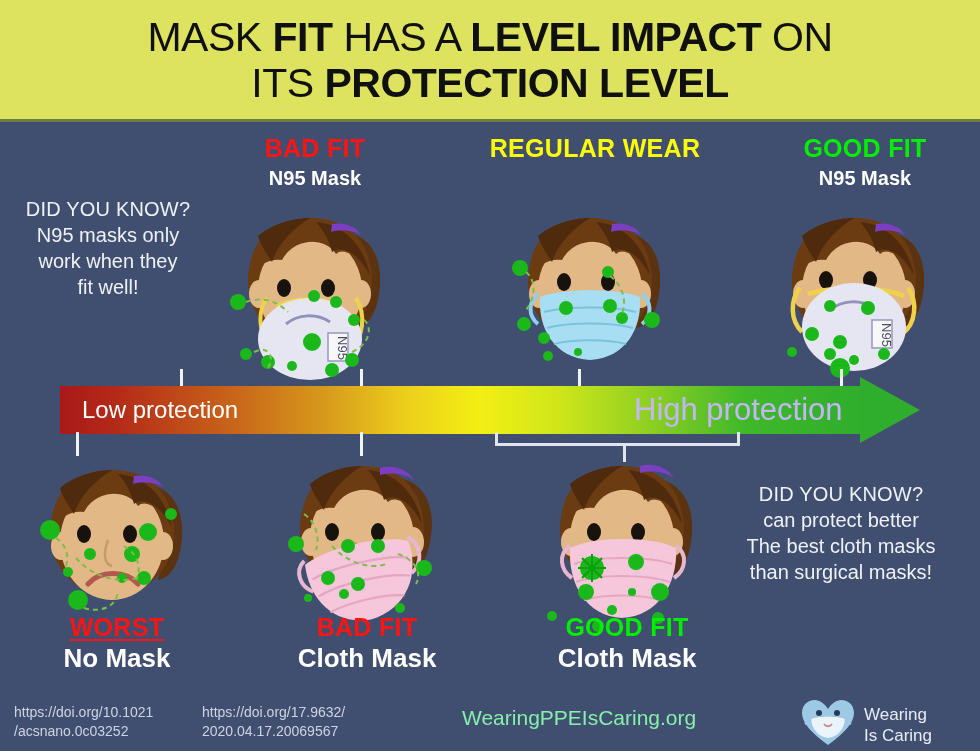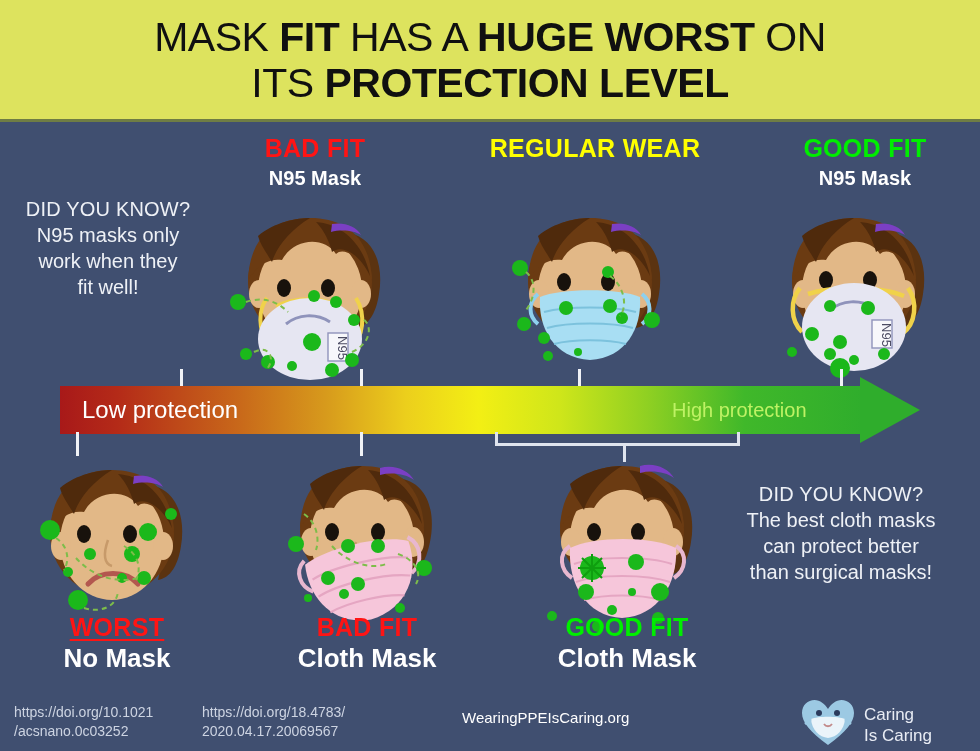--- a/index.html
+++ b/index.html
@@ -52,50 +52,50 @@
   .spectrum .tip {
     position:absolute; left:800px; top:-9px; width:0; height:0;
     border-top:33px solid transparent; border-bottom:33px solid transparent;
     border-left:60px solid #2fad2c;
   }
   .spectrum .lowtxt {
     position:absolute; left:22px; top:10px; color:#ffffff;
     font-size:24px; line-height:28px;
   }
   .spectrum .hightxt {
-    position:absolute; left:612px; top:10px; color:#bef264;
-    font-size:20px; line-height:28px;
+    position:absolute; left:574px; top:10px; color:#c4b5fd;
+    font-size:31px; line-height:28px;
   }
 
   .tick { position:absolute; width:3px; background:#f0f2f6; }
   .bracket { position:absolute; border:3px solid #dfe4ee; border-top:none; }
   .bracket-stem { position:absolute; width:3px; background:#dfe4ee; }
 
   
   .person { position:absolute; }
   .person svg { display:block; }
 
   
   .doi {
     position:absolute; color:#cdd4e2; font-size:14px; line-height:19px;
   }
   .site {
-    position:absolute; color:#ffffff; font-size:15px; line-height:25px;
+    position:absolute; color:#86efac; font-size:21px; line-height:25px;
   }
   .logo-wrap { position:absolute; display:flex; align-items:center; gap:8px; }
   .logo-text { color:#e8ecf4; font-size:17px; line-height:21px; }
 </style>
 </head>
 <body>
 
 <div id="poster">
 
   <div class="header">
     <div class="line">
-      <span class="r">MASK </span><span class="b">FIT </span><span class="r">HAS A </span><span class="b">HUGE WORST </span><span class="r">ON</span>
+      <span class="r">MASK </span><span class="b">FIT </span><span class="r">HAS A </span><span class="b">LEVEL IMPACT </span><span class="r">ON</span>
     </div>
     <div class="line">
       <span class="r">ITS </span><span class="b">PROTECTION LEVEL</span>
     </div>
   </div>
 
   <div class="toplabel" style="left:195px; top:134px;">
     <div class="cat" style="color:#ff1414;">BAD FIT</div>
     <div class="mask">N95 Mask</div>
   </div>
@@ -385,22 +385,22 @@
         <circle cx="122" cy="160" r="6"></circle>
       </g>
       <g stroke="#0f9e0f" stroke-width="2" fill="none">
         <path d="M56 96 L56 124 M42 110 L70 110 M46 100 L66 120 M66 100 L46 120"></path>
       </g>
     </svg>
   </div>
 
   <div class="dyk" style="left:716px; top:481px; width:250px;">
     <div class="head">DID YOU KNOW?</div>
+    <div class="body">can protect better</div>
     <div class="body">The best cloth masks</div>
-    <div class="body">can protect better</div>
     <div class="body">than surgical masks!</div>
   </div>
 
   <div class="botlabel" style="left:-13px; top:612px;">
     <div class="cat underline" style="color:#ff1414;">WORST</div>
     <div class="mask">No Mask</div>
   </div>
 
   <div class="botlabel" style="left:237px; top:612px;">
     <div class="cat" style="color:#ff1414;">BAD FIT</div>
@@ -411,36 +411,36 @@
     <div class="cat" style="color:#00ee00;">GOOD FIT</div>
     <div class="mask">Cloth Mask</div>
   </div>
 
   <div class="doi" style="left:14px; top:703px; width:190px;">
     <div>https://doi.org/10.1021</div>
     <div>/acsnano.0c03252</div>
   </div>
 
   <div class="doi" style="left:202px; top:703px; width:200px;">
-    <div>https://doi.org/18.4783/</div>
+    <div>https://doi.org/17.9632/</div>
     <div>2020.04.17.20069567</div>
   </div>
 
   <div class="site" style="left:462px; top:705px;">WearingPPEIsCaring.org</div>
 
   <div class="logo-wrap" style="left:800px; top:698px;">
     <span>
       <svg width="56" height="50" viewBox="0 0 56 50">
         <path d="M28 47 C10 34 2 24 2 15 C2 7 8 2 14.5 2 C20 2 25 6 28 11 C31 6 36 2 41.5 2 C48 2 54 7 54 15 C54 24 46 34 28 47 Z" fill="#9cc9e3"></path>
         <circle cx="19" cy="15" r="3" fill="#2b3a5c"></circle>
         <circle cx="37" cy="15" r="3" fill="#2b3a5c"></circle>
         <path d="M11 21 C18 18 38 18 45 21 C44 32 37 39 28 40 C19 39 12 32 11 21 Z" fill="#eaf4fa"></path>
         <path d="M11 21 L5 26 M45 21 L51 26" stroke="#9cc9e3" stroke-width="2.5" fill="none"></path>
         <path d="M24 26 C26 29 30 29 32 26" stroke="#c28a8a" stroke-width="1.8" fill="none"></path>
       </svg>
     </span>
     <span class="logo-text">
-      <div>Caring</div>
+      <div>Wearing</div>
       <div>Is Caring</div>
     </span>
   </div>
 
 </div>
 
 </body></html>

